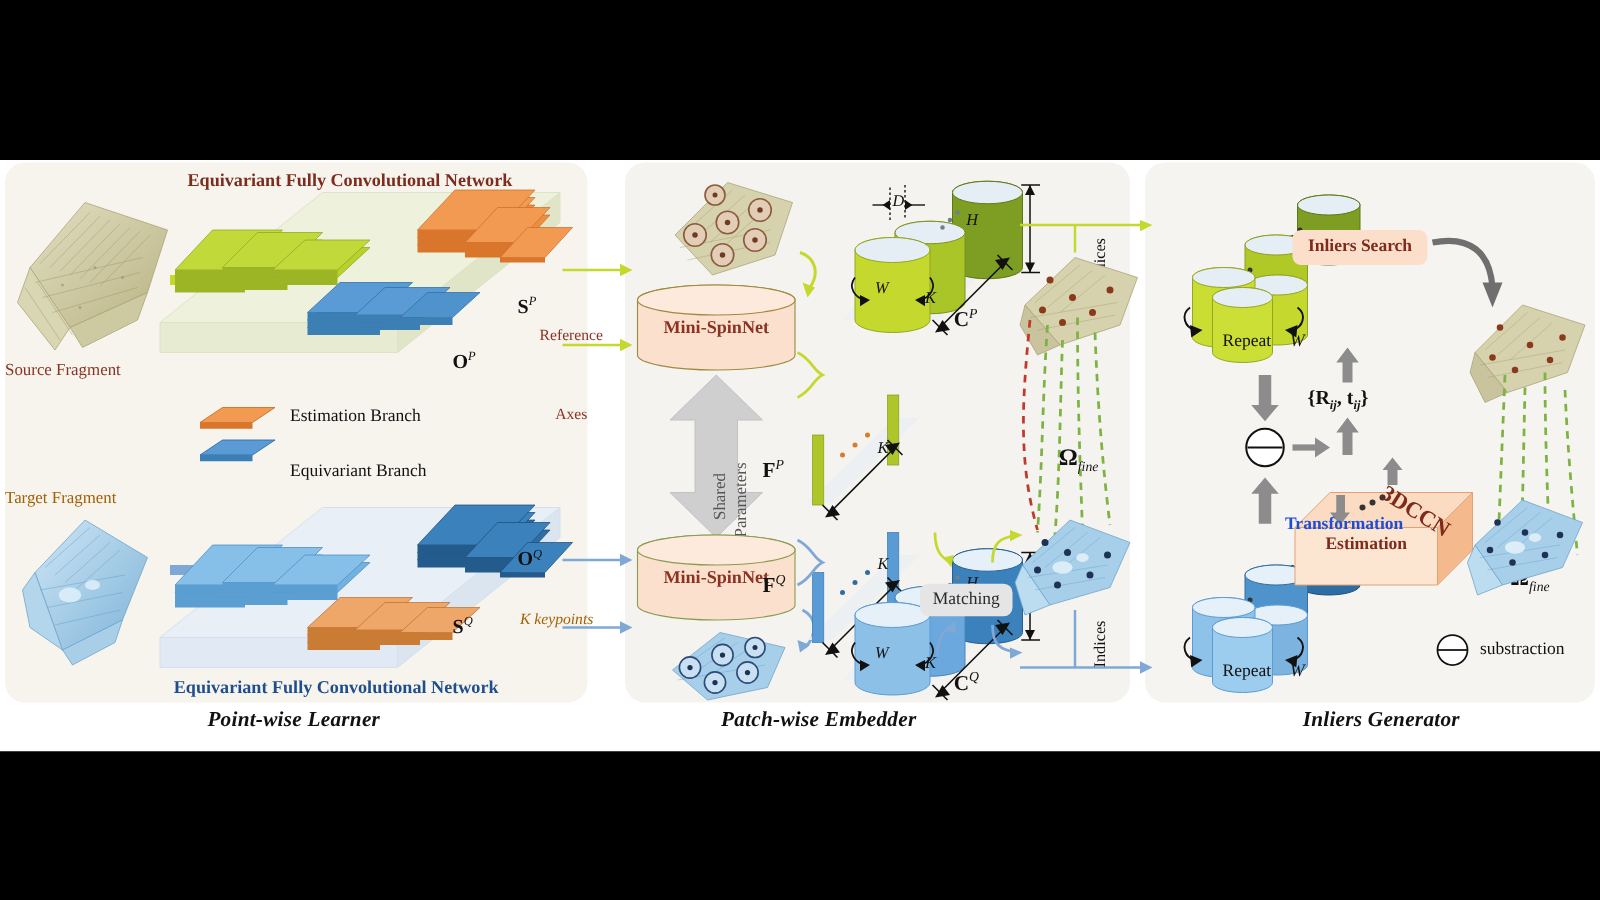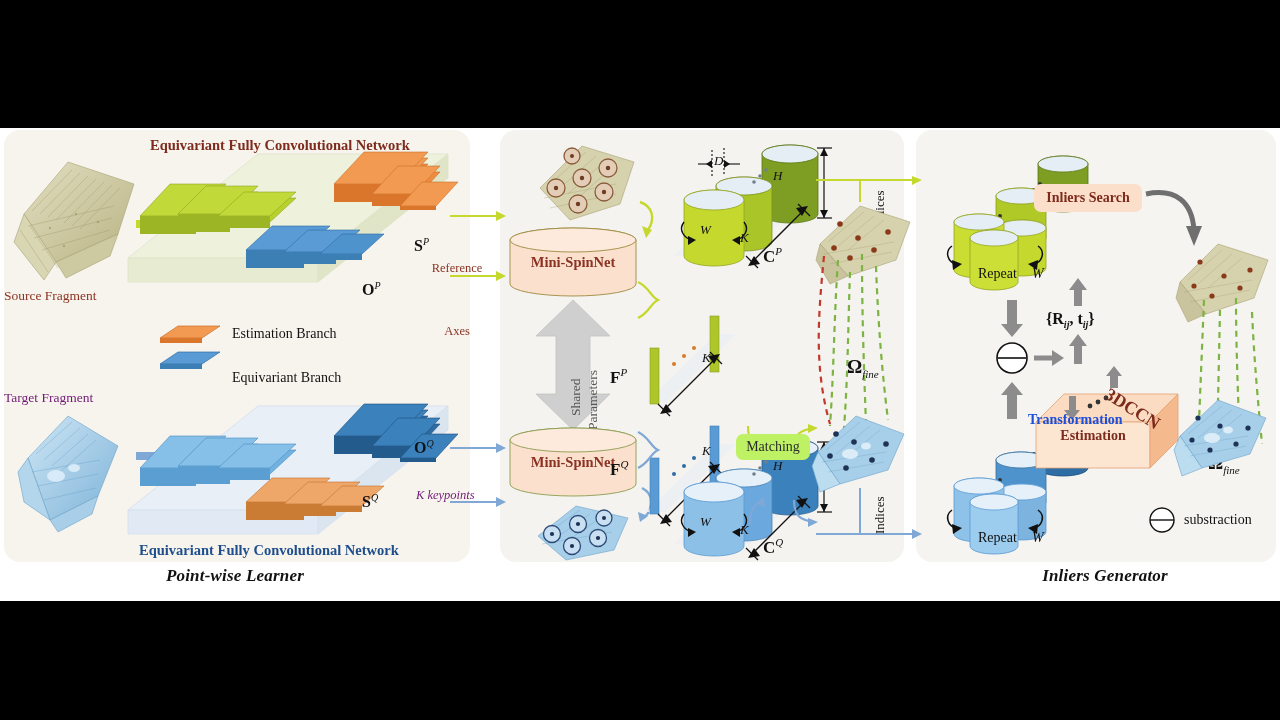--- a/index.html
+++ b/index.html
@@ -59,21 +59,21 @@
     font-family: "Liberation Serif","DejaVu Serif",serif;
     white-space: nowrap;
   }
   .lbl {
     position: absolute;
     font-family: "Liberation Serif","DejaVu Serif",serif;
     white-space: nowrap;
     color: #111;
   }
   .lbl-red { color: #8a3323; }
-  .lbl-blue{ color: #701a75; }
+  .lbl-blue{ color: #a16207; }
   .italic { font-style: italic; }
   .bold { font-weight: bold; }
   .vert {
     transform: rotate(-90deg);
     transform-origin: 0 0;
   }
   .roundbox {
     position: absolute;
     border-radius: 7px;
     display: flex; align-items: center; justify-content: center;
@@ -581,21 +581,21 @@
     <svg style="position:absolute; left:738px; top:292px;" width="100" height="110">
       <path d="M10,6 C10,22 16,26 22,30" stroke="#c4d82e" stroke-width="2.2" fill="none"></path>
       <polygon points="17,26 23,34 25,24" fill="#c4d82e"></polygon>
       <path d="M56,30 C56,14 62,10 76,8" stroke="#c4d82e" stroke-width="2.2" fill="none"></path>
       <polygon points="70,4 80,8 70,13" fill="#c4d82e"></polygon>
       <path d="M12,104 C12,88 18,84 24,80" stroke="#7fa8d6" stroke-width="2.2" fill="none"></path>
       <polygon points="18,84 26,76 27,87" fill="#7fa8d6"></polygon>
       <path d="M56,80 C56,96 62,100 76,102" stroke="#7fa8d6" stroke-width="2.2" fill="none"></path>
       <polygon points="70,98 80,102 70,107" fill="#7fa8d6"></polygon>
     </svg>
-    <div class="roundbox" style="left:736px; top:306px; width:74px; height:26px; background:#bef264; color:#2b2b2b; font-size:14px;">Matching</div>
+    <div class="roundbox" style="left:736px; top:339px; width:74px; height:26px; background:#e5e5e5; color:#2b2b2b; font-size:14px;">Matching</div>
 
     <svg style="position:absolute; left:816px; top:48px;" width="106" height="26">
       <line x1="0" y1="4" x2="96" y2="4" stroke="#c4d82e" stroke-width="2"></line>
       <polygon points="96,0 106,4 96,9" fill="#c4d82e"></polygon>
       <line x1="44" y1="4" x2="44" y2="26" stroke="#c4d82e" stroke-width="2"></line>
     </svg>
     <div class="lbl vert" style="left:872px; top:100px; font-size:13px;">Indices</div>
 
     <svg style="position:absolute; left:812px; top:74px;" width="104" height="90">
       <polygon points="8,42 48,4 98,20 84,58 36,74" fill="#d6d2ad" stroke="#a8a274" stroke-width=".6"></polygon>
@@ -833,16 +833,17 @@
       </g>
     </svg>
 
     <svg style="position:absolute; left:1148px; top:378px;" width="28" height="28">
       <circle cx="14" cy="14" r="12" fill="#ffffff" stroke="#111" stroke-width="1.4"></circle>
       <line x1="2" y1="14" x2="26" y2="14" stroke="#111" stroke-width="1.4"></line>
     </svg>
     <div class="lbl" style="left:1184px; top:384px; font-size:14px;">substraction</div>
 
     <div class="caption" style="left:70px; width:330px;">Point-wise Learner</div>
+    <div class="caption" style="left:490px; width:330px;">Patch-wise Embedder</div>
     <div class="caption" style="left:940px; width:330px;">Inliers Generator</div>
 
   </div>
 </div>
 
 </body></html>

